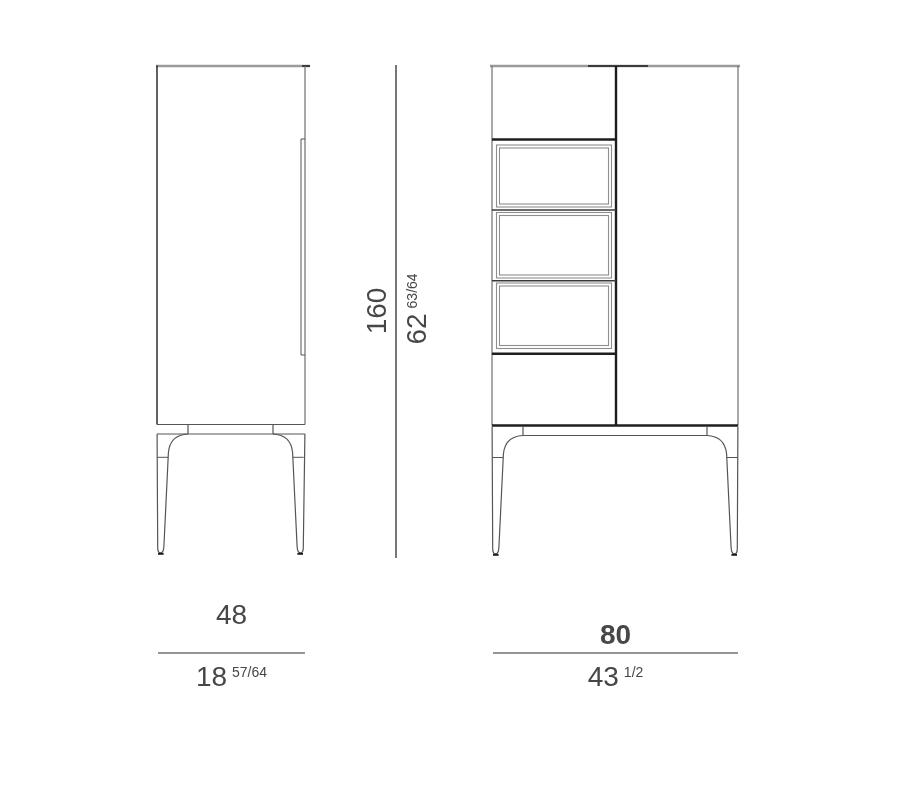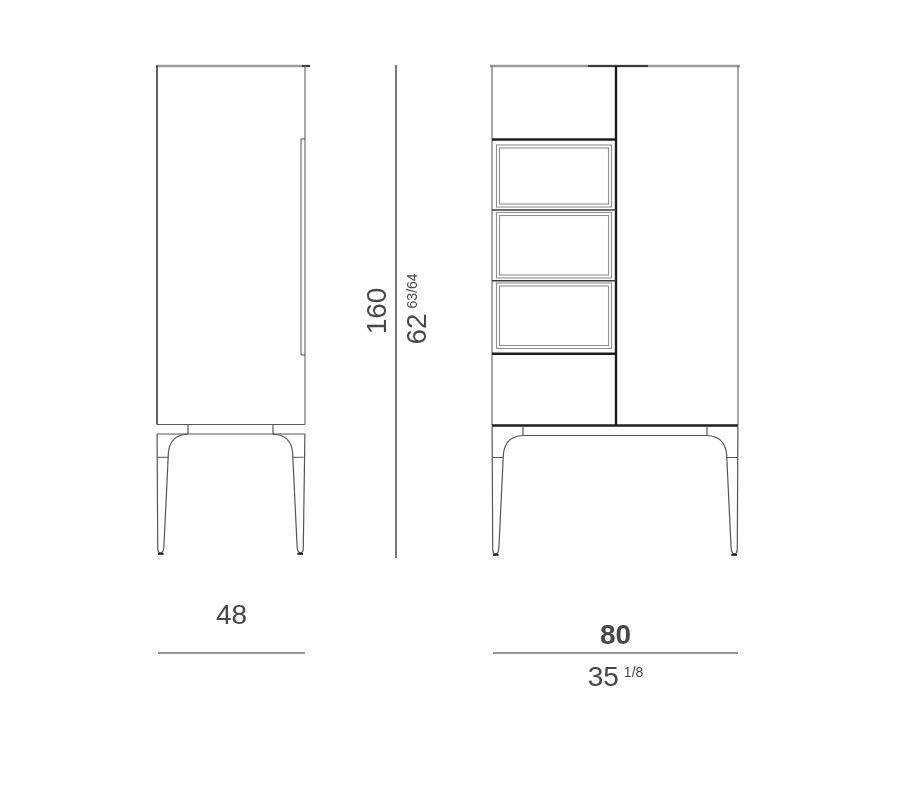--- a/index.html
+++ b/index.html
@@ -119,20 +119,21 @@
     </g>
 
     <g>
       <line x1="396" y1="65" x2="396" y2="558" class="dim w13"></line>
       <line x1="158" y1="653" x2="305" y2="653" class="dim w12"></line>
       <line x1="493" y1="653" x2="738" y2="653" class="dim w12"></line>
     </g>
   </svg>
 
   <div class="dim-label ctr" style="left:158px;top:600px;width:147px;">48</div>
+  <div class="dim-label ctr" style="left:158px;top:662px;width:147px;"><span>18</span><sup>57/64</sup></div>
 
   <div class="dim-label ctr" style="left:493px;top:620px;width:245px;font-weight:bold;">80</div>
-  <div class="dim-label ctr" style="left:493px;top:662px;width:245px;"><span>35</span><sup>1/8</sup></div>
+  <div class="dim-label ctr" style="left:493px;top:662px;width:245px;"><span>43</span><sup>1/2</sup></div>
 
   <div class="dim-label rot" style="left:377px;top:311px;">160</div>
   <div class="dim-label rot" style="left:419px;top:309px;"><span>62</span><sup>63/64</sup></div>
 
 </div>
 
 </body></html>

